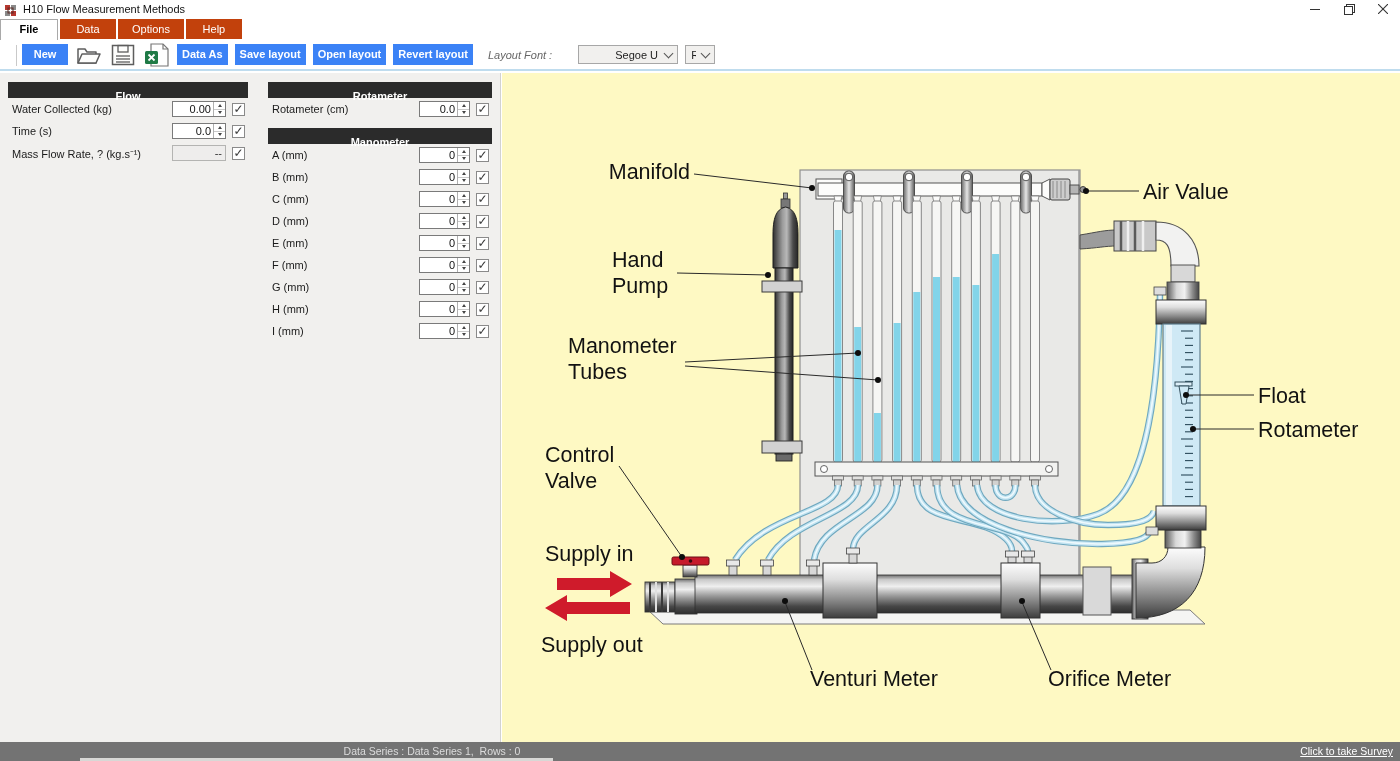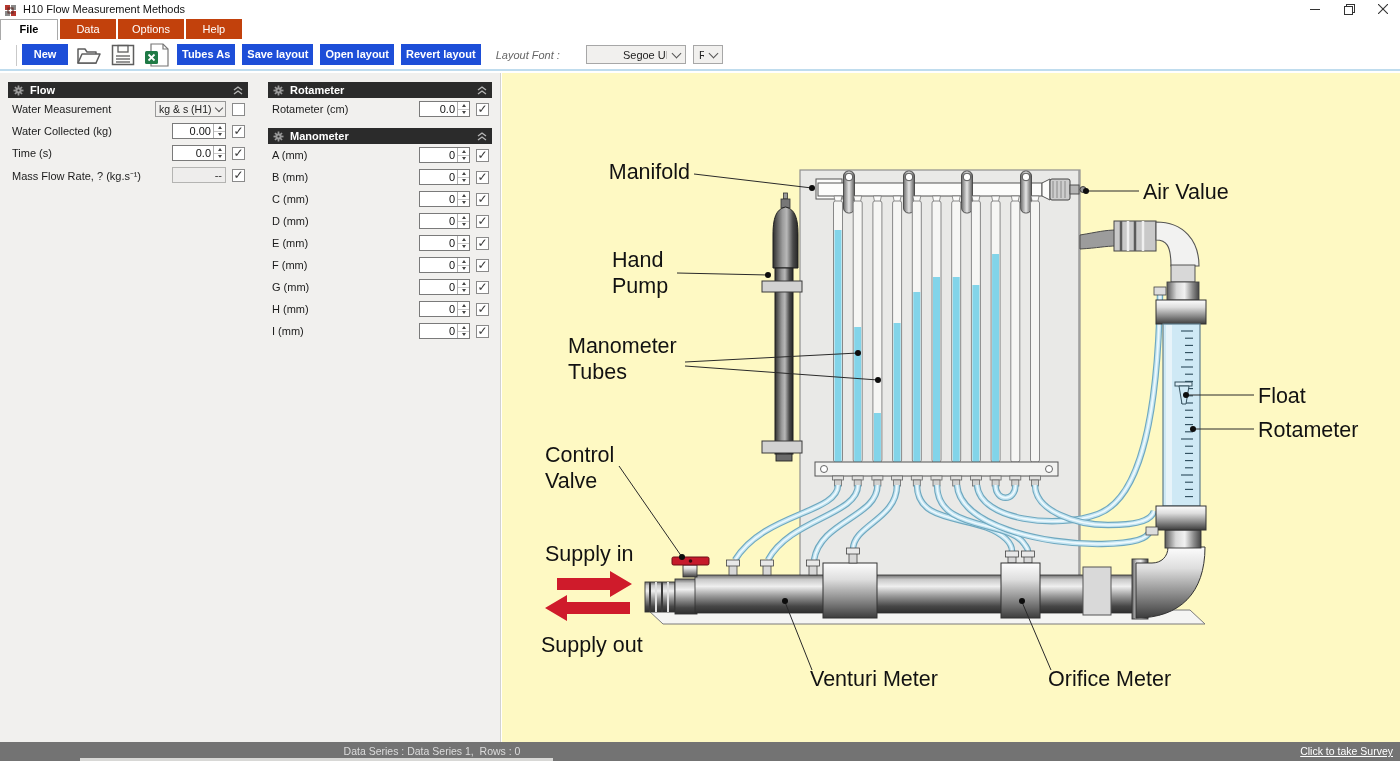--- a/index.html
+++ b/index.html
@@ -11,35 +11,35 @@
   .apptitle{position:absolute;left:23px;top:3px;font-size:11px;color:#111;}
   .winctl{position:absolute;top:0;height:18px;width:34px;display:flex;align-items:center;justify-content:center;color:#333;}
   .wc-min{right:68px}.wc-max{right:34px}.wc-close{right:0}
   
   .tabs{position:absolute;left:0;top:18px;width:1400px;height:22px;background:#fff;display:flex;box-sizing:border-box;}
   .tab{height:20px;margin-top:1px;line-height:20px;text-align:center;font-size:11px;background:#c2410c;color:#fff;margin-right:2px;padding:0 14px;min-width:28px;}
   .tab.active{background:#fff;color:#000;font-weight:bold;border:1px solid #a9a9a9;border-bottom:none;height:21px;line-height:19px;}
   
   .toolbar{position:absolute;left:0;top:40px;width:1400px;height:31px;background:#fff;border-bottom:2px solid #bfdcee;display:flex;align-items:center;padding-left:22px;box-sizing:border-box;gap:7px;}
   .tgrip{position:absolute;left:16px;top:5px;height:21px;border-left:1px solid #c9c9c9;}
-  .tbtn{background:#1d4ed8;color:#fff;font-size:11px;font-weight:bold;height:21px;line-height:21px;padding:0 5px;white-space:nowrap;}
+  .tbtn{background:#3b82f6;color:#fff;font-size:11px;font-weight:bold;height:21px;line-height:21px;padding:0 5px;white-space:nowrap;}
   .ticon{width:27px;height:25px;display:flex;align-items:center;justify-content:center;}
   .lfl{font-size:11px;font-style:italic;color:#666;margin-left:8px;margin-right:19px;white-space:nowrap;}
   .combo{background:#f1f0ee;border:1px solid #a7a7a7;height:19px;display:flex;align-items:center;font-size:11px;color:#222;padding:0 5px;box-sizing:border-box;}
   .combo .cval{flex:1;overflow:hidden;white-space:nowrap;}
   .carr{width:6px;height:6px;border-right:1.5px solid #555;border-bottom:1.5px solid #555;transform:rotate(45deg);margin-left:6px;margin-top:-3px;flex:none;}
   .combo-font{width:100px;padding-left:36px;}
   .combo-style{width:30px;}
   
   .sidebar{position:absolute;left:0;top:73px;width:501px;height:669px;background:#f1f0ee;border-right:1px solid #d2d2d0;box-sizing:border-box;}
   .panel{position:absolute;}
   .p-flow{left:8px;top:9px;width:240px;}
   .p-rot{left:268px;top:9px;width:224px;}
   .p-man{left:268px;top:55px;width:224px;}
-  .phead{height:16px;background:#2b2b2b;display:flex;align-items:center;padding:0 5px;gap:6px;}
+  .phead{height:16px;background:#2b2b2b;display:flex;align-items:center;padding:0 5px;gap:6px;flex-direction:column;}
   .ptitle{color:#fff;font-size:11px;font-weight:bold;flex:1;line-height:16px;}
   .prow{height:22px;display:flex;align-items:center;padding-left:4px;}
   .plabel{flex:1;font-size:11px;color:#1b1b1b;white-space:nowrap;}
   .spin{display:flex;border:1px solid #7a7a7a;background:#fff;height:16px;width:54px;box-sizing:border-box;flex:none;}
   .p-rot .spin,.p-man .spin{width:51px;}
   .spin .val{flex:1;text-align:right;font-size:11px;line-height:14px;padding-right:2px;color:#111;}
   .spinner{width:11px;border-left:1px solid #b0b0b0;display:flex;flex-direction:column;flex:none;}
   .spcell{flex:1;display:flex;align-items:center;justify-content:center;}
   .spcell:first-child{border-bottom:1px solid #c9c9c9;}
   .tri-up{width:0;height:0;border-left:2.5px solid transparent;border-right:2.5px solid transparent;border-bottom:3.5px solid #444;}
@@ -118,21 +118,21 @@
   </span>
   <span class="ticon">
     <svg width="26" height="24">
         <path d="M7,1 L19,1 L24,6 L24,23 L7,23 Z" fill="#ffffff" stroke="#777" stroke-width="1.2"></path>
         <path d="M19,1 L19,6 L24,6" fill="none" stroke="#777" stroke-width="1.2"></path>
         <rect x="1" y="8" width="13" height="13" rx="1.5" fill="#1f7a46"></rect>
         <line x1="4.5" y1="11.5" x2="10.5" y2="17.5" stroke="#fff" stroke-width="1.8"></line>
         <line x1="10.5" y1="11.5" x2="4.5" y2="17.5" stroke="#fff" stroke-width="1.8"></line>
       </svg>
   </span>
-  <button class="tbtn" style="border:none;">Tubes As</button>
+  <button class="tbtn" style="border:none;">Data As</button>
   <button class="tbtn" style="border:none;">Save layout</button>
   <button class="tbtn" style="border:none;text-align:center;">Open layout</button>
   <button class="tbtn" style="border:none;">Revert layout</button>
   <span class="lfl">Layout Font :</span>
   <span class="combo combo-font">
     <span class="cval">Segoe UI</span>
     <span class="carr"></span>
   </span>
   <span class="combo combo-style">
     <span class="cval">R</span>
@@ -153,28 +153,20 @@
           <circle cx="5.5" cy="5.5" r="3" fill="#9a9a9a"></circle>
           <circle cx="5.5" cy="5.5" r="1.1" fill="#2b2b2b"></circle>
         </svg>
       <span class="ptitle">Flow</span>
       <svg width="10" height="9">
           <polyline points="1,4 5,1 9,4" fill="none" stroke="#b5b5b5" stroke-width="1.4"></polyline>
           <polyline points="1,8 5,5 9,8" fill="none" stroke="#b5b5b5" stroke-width="1.4"></polyline>
         </svg>
     </div>
     <div id="flow-rows">
-        <div class="prow">
-          <span class="plabel">Water Measurement</span>
-          <div class="combo-f">
-            <span class="cval">kg &amp; s (H1)</span>
-            <span class="carr"></span>
-          </div>
-          <div class="cb"></div>
-        </div>
         <div class="prow">
           <span class="plabel">Water Collected (kg)</span>
           <div class="spin">
             <span class="val">0.00</span>
             <div class="spinner">
               <div class="spcell">
                 <span class="tri-up"></span>
               </div>
               <div class="spcell">
                 <span class="tri-dn"></span>

